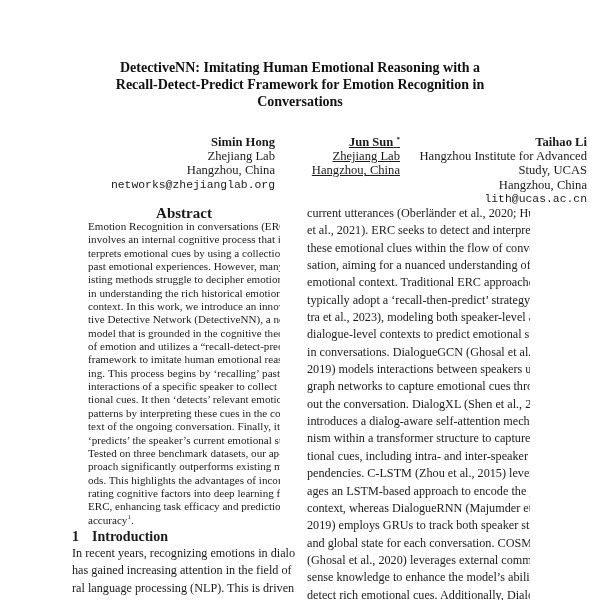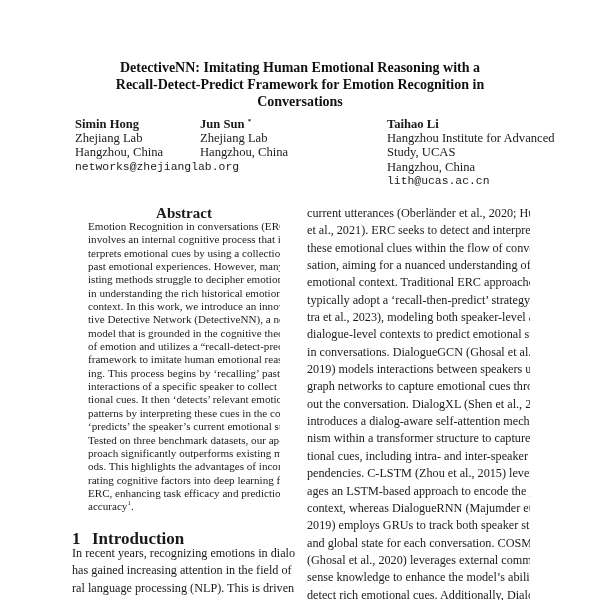--- a/index.html
+++ b/index.html
@@ -1,33 +1,33 @@
 <!DOCTYPE html>
 <html><head>
   <meta charset="utf-8">
   <style>
     html, body { margin: 0; padding: 0; background: #ffffff; }
     body { width: 600px; height: 600px; overflow: hidden; position: relative; color: #1a1a1a;
            font-family: "Liberation Serif", "DejaVu Serif", serif; }
     .title { position: absolute; left: 60px; width: 480px; top: 60px; text-align: center;
              font-weight: bold; font-size: 14px; line-height: 16.8px; color: #111; }
     .authors { position: absolute; top: 117px; left: 0; width: 600px; height: 80px; }
-    .author { position: absolute; text-align: left; font-size: 12.6px; line-height: 14.2px; }
+    .author { position: absolute; text-align: right; font-size: 12.6px; line-height: 14.2px; margin-top: 18px; }
     .author .name { font-weight: bold; }
     .author .email { font-family: "Liberation Mono", "DejaVu Sans Mono", monospace; font-size: 11.4px; }
     .a1 { left: 75px; width: 200px; }
-    .a2 { left: 200px; width: 200px; }
+    .a2 { left: 200px; width: 200px; text-decoration: underline; }
     .a3 { left: 387px; width: 200px; }
     .abstract-head { position: absolute; top: 205px; left: 88px; width: 192px; text-align: center;
                      font-weight: bold; font-size: 15px; }
     .abstract { position: absolute; top: 220px; left: 88px; width: 192px; font-size: 11.1px;
                 line-height: 13.35px; text-align: justify; hyphens: manual; }
     .abstract .line, .col .line { display: block; text-align: justify; text-align-last: justify; white-space: nowrap; overflow: hidden; }
     .abstract .line.last, .col .line.last { text-align-last: left; }
-    .sec-head { position: absolute; top: 529px; left: 72px; font-weight: bold; font-size: 17px; }
+    .sec-head { position: absolute; top: 529px; left: 72px; font-weight: bold; font-size: 14px; }
     .sec-head .num { display: inline-block; width: 20px; }
     .intro { position: absolute; top: 545px; left: 72px; width: 223px; font-size: 12.2px; line-height: 17.3px; }
     .rightcol { position: absolute; top: 205px; left: 307px; width: 223px; font-size: 12.2px; line-height: 17.35px; }
     sup { font-size: 7px; line-height: 0; }
   </style>
 </head>
 <body>
 
 <div>
 
@@ -68,20 +68,21 @@
     <span class="line">in understanding the rich historical emotional</span>
     <span class="line">context. In this work, we introduce an innova-</span>
     <span class="line">tive Detective Network (DetectiveNN), a novel</span>
     <span class="line">model that is grounded in the cognitive theory</span>
     <span class="line">of emotion and utilizes a “recall-detect-predict”</span>
     <span class="line">framework to imitate human emotional reason-</span>
     <span class="line">ing. This process begins by ‘recalling’ past</span>
     <span class="line">interactions of a specific speaker to collect emo-</span>
     <span class="line">tional cues. It then ‘detects’ relevant emotional</span>
     <span class="line">patterns by interpreting these cues in the con-</span>
+    <span class="line">text of the ongoing conversation. Finally, it</span>
     <span class="line">‘predicts’ the speaker’s current emotional state.</span>
     <span class="line">Tested on three benchmark datasets, our ap-</span>
     <span class="line">proach significantly outperforms existing meth-</span>
     <span class="line">ods. This highlights the advantages of incorpo-</span>
     <span class="line">rating cognitive factors into deep learning for</span>
     <span class="line">ERC, enhancing task efficacy and prediction</span>
     <span class="line last"><span>accuracy</span><sup>1</sup>.</span>
   </div>
 
   <div class="sec-head">

